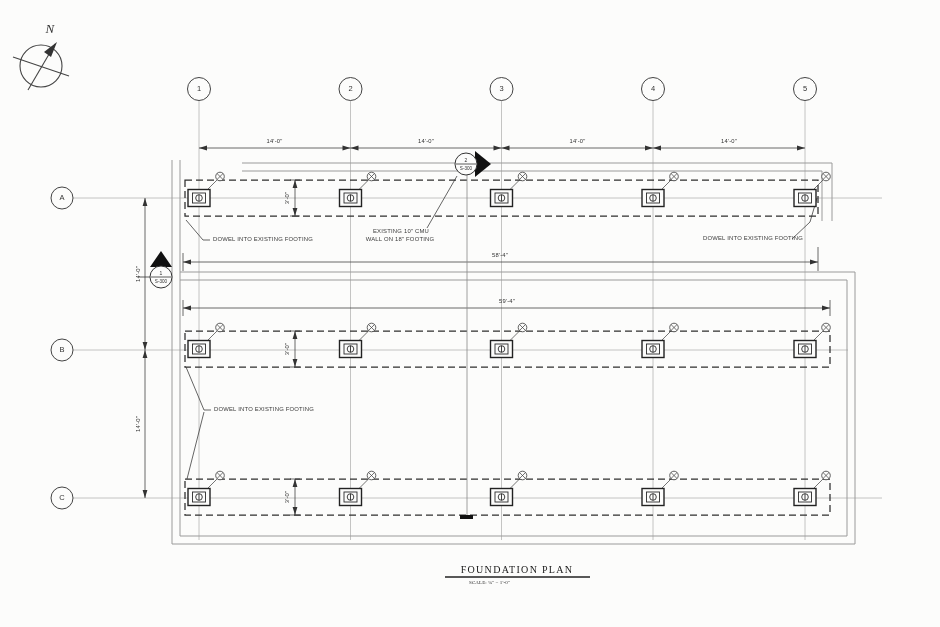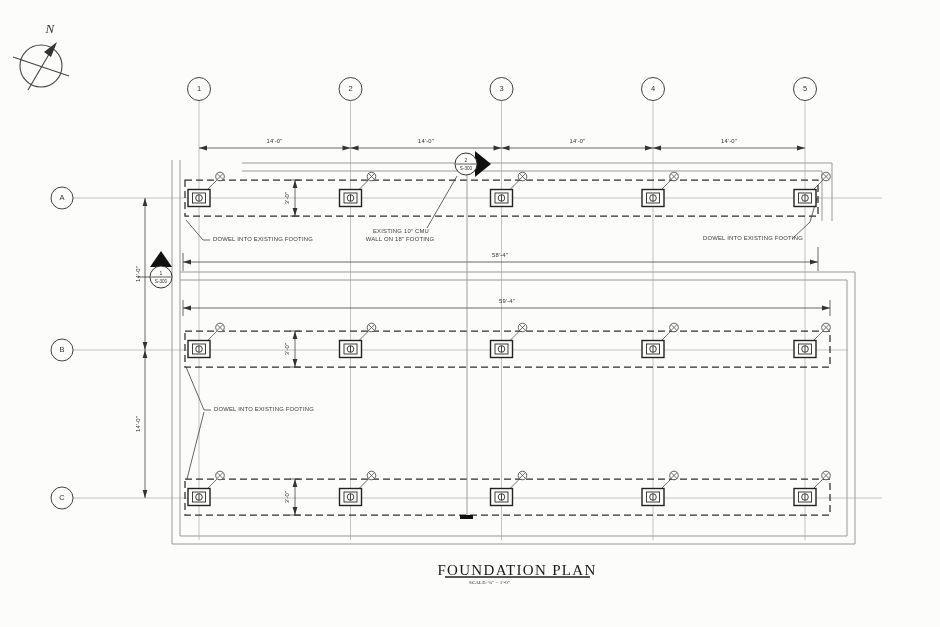--- a/index.html
+++ b/index.html
@@ -8,21 +8,21 @@
   #plan-svg{position:absolute;left:0;top:0;z-index:1;}
   .t{position:absolute;z-index:2;color:#333;white-space:nowrap;line-height:1;
      font-family:"Liberation Sans",sans-serif;letter-spacing:.2px;}
   .ctr{transform:translate(-50%,-50%);}
   .rot{transform:translate(-50%,-50%) rotate(-90deg);}
   .f75{font-size:7.5px;letter-spacing:0;}
   .f6{font-size:5.8px;}
   .f5{font-size:5px;}
   .f45{font-size:4.6px;letter-spacing:0;}
   .note{font-size:5.9px;color:#3a3a3a;}
-  .title{font-family:"Liberation Serif",serif;font-size:15px;letter-spacing:1.3px;color:#1a1a1a;}
+  .title{font-family:"Liberation Serif",serif;font-size:10px;letter-spacing:1.3px;color:#1a1a1a;}
   .scale{font-family:"Liberation Serif",serif;font-size:5px;color:#2a2a2a;letter-spacing:.1px;}
   .north{font-family:"Liberation Serif",serif;font-style:italic;font-size:13px;color:#333;}
 </style>
 </head>
 <body>
 
 <div id="sheet">
 
 <svg id="plan-svg" width="940" height="627" viewBox="0 0 940 627" xmlns="http://www.w3.org/2000/svg" xmlns:xlink="http://www.w3.org/1999/xlink">
   <defs>

